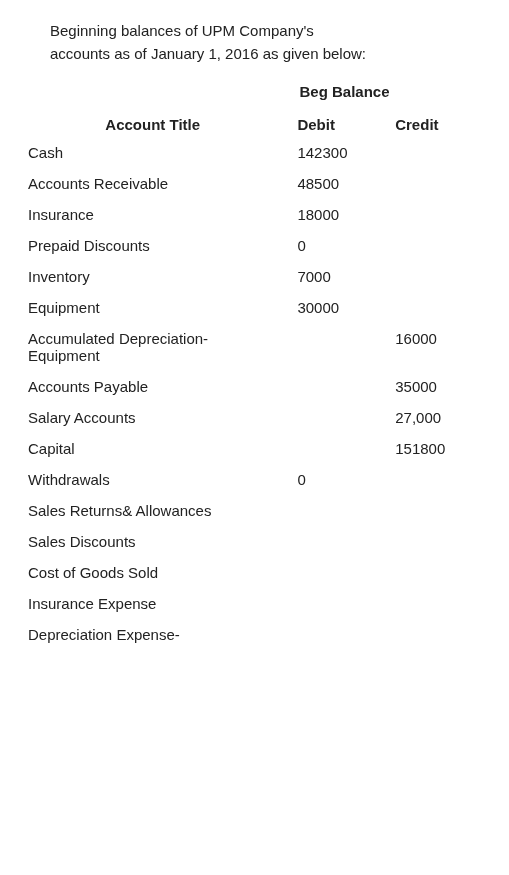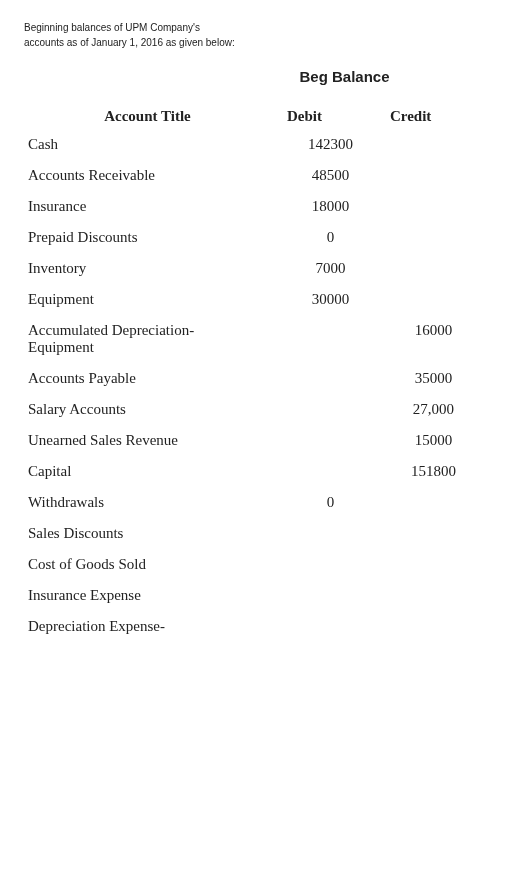--- a/index.html
+++ b/index.html
@@ -12,37 +12,37 @@
       font-family: Arial, sans-serif;
       font-size: 15px;
       background: #ffffff;
       color: #222;
       width: 509px;
       min-height: 875px;
       padding: 20px 24px;
     }
 
     .intro-text {
-      font-size: 10px;
+      font-size: 15px;
       line-height: 1.5;
       margin-bottom: 18px;
+      margin-left: 26px;
     }
 
     .beg-balance-header {
       text-align: center;
       font-weight: bold;
       font-size: 15px;
-      margin-bottom: 19px;
+      margin-bottom: 12px;
       padding-left: 180px;
     }
 
     table {
       width: 100%;
       border-collapse: collapse;
-      font-family: Liberation Serif, serif;
     }
 
     thead tr th {
       font-weight: bold;
       font-size: 15px;
       padding: 4px 8px;
       text-align: left;
     }
 
     thead tr th.col-debit,
@@ -57,21 +57,21 @@
     }
 
     tbody tr td {
       padding: 7px 8px;
       font-size: 15px;
       vertical-align: top;
     }
 
     tbody tr td.col-debit,
     tbody tr td.col-credit {
-      text-align: center;
+      text-align: left;
       min-width: 72px;
       vertical-align: top;
     }
 
     tbody tr td.col-account {
       padding-left: 4px;
     }
   </style>
 </head>
 <body>
@@ -131,32 +131,32 @@
         <td class="col-account">Accounts Payable</td>
         <td class="col-debit"></td>
         <td class="col-credit">35000</td>
       </tr>
       <tr>
         <td class="col-account">Salary Accounts</td>
         <td class="col-debit"></td>
         <td class="col-credit">27,000</td>
       </tr>
       <tr>
-        <td class="col-account">Unearned Sales Revenue</td>
-        <td class="col-debit"></td>
-        <td class="col-credit">15000</td>
-      </tr>
-      <tr>
         <td class="col-account">Capital</td>
         <td class="col-debit"></td>
         <td class="col-credit">151800</td>
       </tr>
       <tr>
         <td class="col-account">Withdrawals</td>
         <td class="col-debit">0</td>
+        <td class="col-credit"></td>
+      </tr>
+      <tr>
+        <td class="col-account">Sales Returns&amp; Allowances</td>
+        <td class="col-debit"></td>
         <td class="col-credit"></td>
       </tr>
       <tr>
         <td class="col-account">Sales Discounts</td>
         <td class="col-debit"></td>
         <td class="col-credit"></td>
       </tr>
       <tr>
         <td class="col-account">Cost of Goods Sold</td>
         <td class="col-debit"></td>

